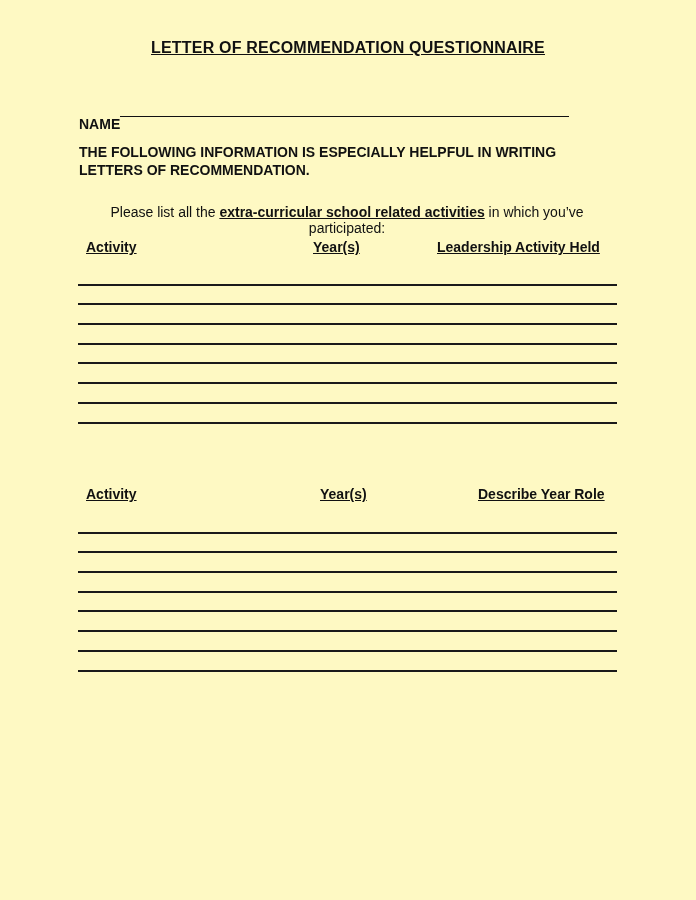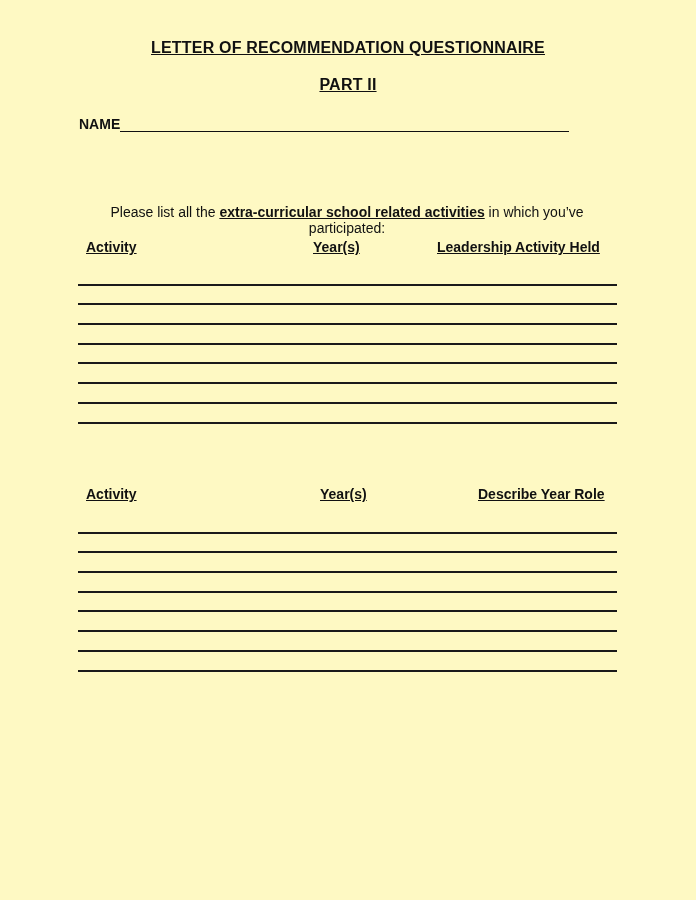--- a/index.html
+++ b/index.html
@@ -40,21 +40,21 @@
     line-height: 18px;
     font-weight: bold;
     text-decoration: underline;
     letter-spacing: 0.2px;
   }
   .name-row {
     position: absolute;
     top: 116px;
     left: 79px;
     display: flex;
-    align-items: flex-end;
+    align-items: flex-start;
   }
   .name-label {
     font-weight: bold;
   }
   .name-line {
     display: inline-block;
     width: 449px;
     border-bottom: 1.5px solid #111111;
   }
   .intro {
@@ -109,27 +109,27 @@
     border-bottom: 2px solid #1a1a1a;
   }
 </style>
 </head>
 <body>
 
 <div class="page">
 
   <div class="doc-title">LETTER OF RECOMMENDATION QUESTIONNAIRE</div>
 
-  <div class="doc-subtitle">PART II</div>
 
   <div class="name-row">
     <span class="name-label">NAME</span>
     <span class="name-line"></span>
   </div>
 
+  <div class="intro">THE FOLLOWING INFORMATION IS ESPECIALLY HELPFUL IN WRITING LETTERS OF RECOMMENDATION.</div>
 
   <div class="prompt s1-prompt"><span>Please list all the </span><span class="kw">extra-curricular school related activities</span><span> in which you’ve participated:</span></div>
 
   <div class="thead s1-head">
     <span class="col col-activity">Activity</span>
     <span class="col col-years-1">Year(s)</span>
     <span class="col col-third-1">Leadership Activity Held</span>
   </div>
 
   <div class="lines s1-lines">

